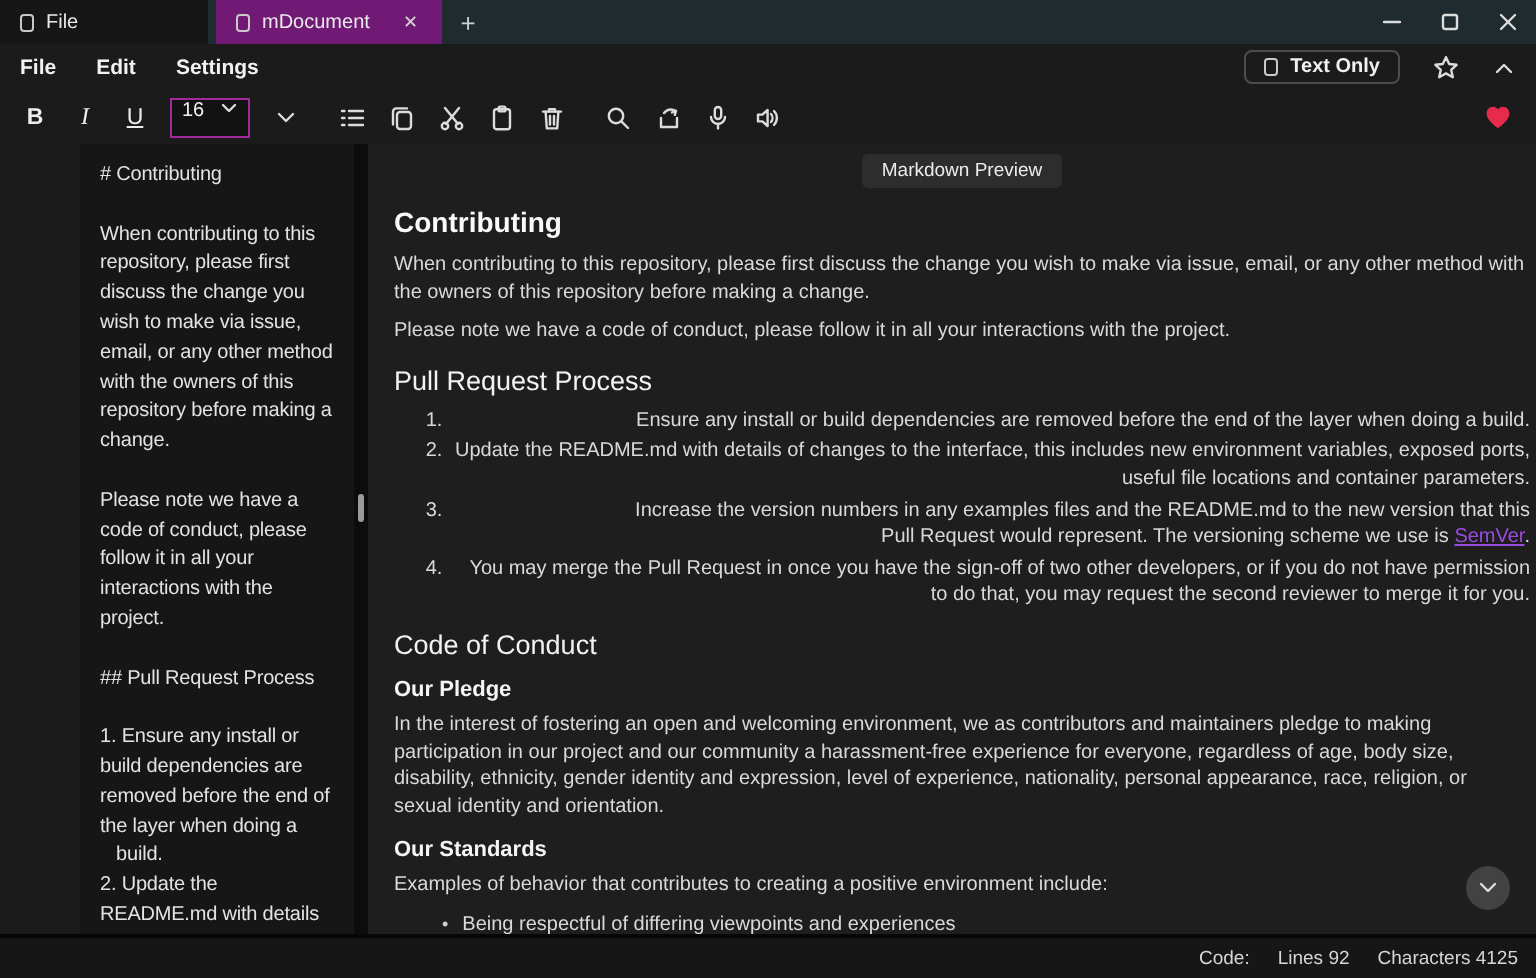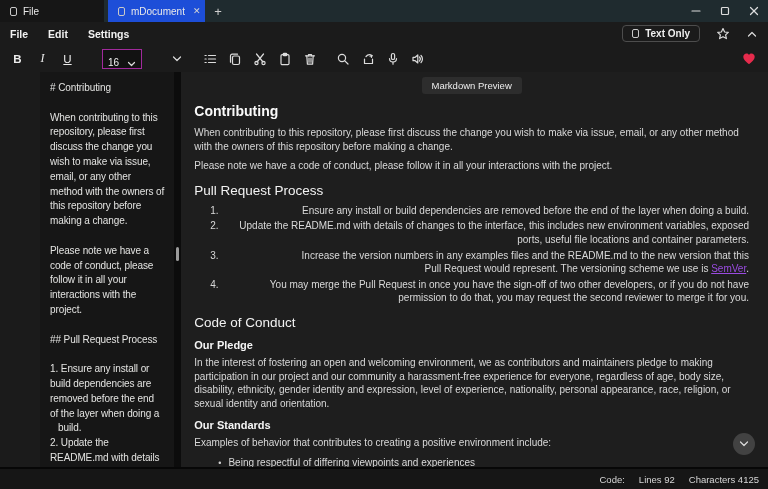--- a/index.html
+++ b/index.html
@@ -13,21 +13,21 @@
     font-family:"Liberation Sans",sans-serif;
     background:#1b1b1b;color:#e4e4e4;
     font-size:10px;
   }
   .window{width:768px;height:489px;display:flex;flex-direction:column;}
 
   
   .titlebar{height:22px;background:#1f2b2f;display:flex;align-items:stretch;flex:0 0 22px;}
   .tab{display:flex;align-items:center;gap:6px;padding:0 10px;font-size:10px;color:#e9e9e9;cursor:default;}
   .tab.first{width:104px;background:#161616;}
-  .tab.active{width:97px;background:#1d4ed8;margin-left:4px;}
+  .tab.active{width:113px;background:#701a75;margin-left:4px;}
   .doc-glyph{width:7px;height:9px;border:1px solid #c9c9c9;border-radius:2px;flex:0 0 auto;}
   .tab-close{margin-left:auto;color:#d5d5d5;font-size:9px;line-height:1;padding:2px;}
   .newtab{width:26px;display:flex;align-items:center;justify-content:center;color:#cfcfcf;font-size:13px;font-weight:400;}
   .win-controls{margin-left:auto;display:flex;}
   .win-btn{width:29px;display:flex;align-items:center;justify-content:center;color:#dedede;}
   .win-btn svg{display:block;}
 
   
   .menubar{height:23px;background:#1b1b1b;display:flex;align-items:center;padding:0 10px;flex:0 0 23px;}
   .menu-item{font-size:10.5px;font-weight:700;color:#f2f2f2;margin-right:20px;cursor:default;}
@@ -37,33 +37,33 @@
   .icon-btn{display:flex;align-items:center;justify-content:center;background:none;border:none;padding:0;}
 
   
   .toolbar{height:27px;background:#1b1b1b;display:flex;align-items:center;padding:0 6px;gap:2px;flex:0 0 27px;}
   .tb-btn{width:23px;height:20px;display:flex;align-items:center;justify-content:center;
     background:none;border:none;color:#ececec;font-size:11.5px;cursor:default;}
   .tb-bold{font-weight:800;}
   .tb-italic{font-style:italic;font-family:"Liberation Serif",serif;font-size:12px;}
   .tb-underline{text-decoration:underline;}
   .font-box{width:40px;height:20px;border:1.5px solid var(--accent);background:#121212;
-    display:flex;align-items:flex-end;justify-content:space-between;padding:0 5px;margin:0 21px;}
+    display:flex;align-items:flex-start;justify-content:space-between;padding:0 5px;margin:0 4px;}
   .font-box .val{font-size:10px;color:#f0f0f0;}
   .toolbar .gap{width:6px;}
   .heart-wrap{margin-left:auto;margin-right:6px;display:flex;align-items:center;}
 
   
   .main{flex:1 1 auto;display:flex;min-height:0;}
   .editor{width:376px;background:#161616;color:#e3e3e1;padding:9px 10px;
     font-size:10px;line-height:14.8px;letter-spacing:-0.1px;white-space:pre-wrap;
     overflow:hidden;outline:none;margin-left:40px;}
   .divider{width:7px;background:#0c0c0c;position:relative;flex:0 0 7px;}
   .scroll-thumb{position:absolute;left:2px;top:175px;width:3px;height:14px;background:#9b9b9b;border-radius:2px;}
-  .preview{flex:1 1 auto;background:#1e1e1e;padding:5px 19px 0 13px;position:relative;overflow:hidden;color:#d9d9d9;}
+  .preview{flex:1 1 auto;background:#1e1e1e;padding:5px 3px 0 13px;position:relative;overflow:hidden;color:#d9d9d9;}
   .badge{display:block;margin:0 auto;width:max-content;background:#2d2d2d;color:#ececec;
     font-size:9.5px;padding:3px 10px;border-radius:3px;}
   .preview h1{font-size:14px;font-weight:700;color:#fafafa;margin:9px 0 7px;}
   .preview h2{font-size:13.5px;font-weight:400;color:#f2f2f2;margin:10px 0 6px;}
   .preview h3{font-size:11px;font-weight:700;color:#f5f5f5;margin:9px 0 5px;}
   .preview p{font-size:10px;line-height:13.6px;margin:0 0 6px;}
   .preview ol{margin:2px 0 8px 0;padding-left:27px;font-size:10px;line-height:13.6px;text-align:right;}
   .preview ol li{margin-bottom:2px;padding-left:2px;}
   .preview ol li span{white-space:pre-line;}
   .preview ul{margin:2px 0 6px 0;padding-left:24px;list-style:none;font-size:10px;line-height:13.8px;}

